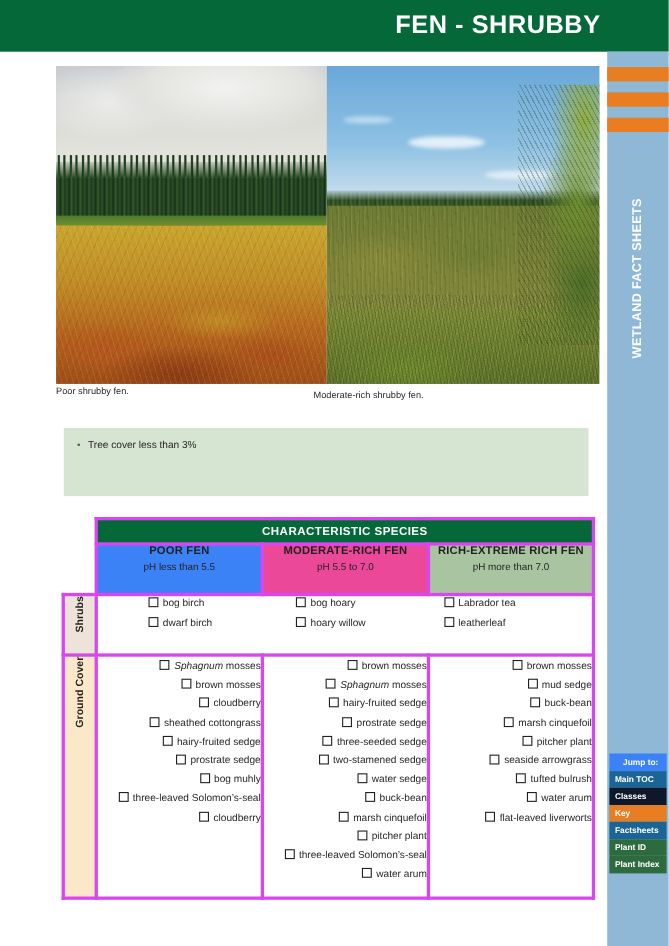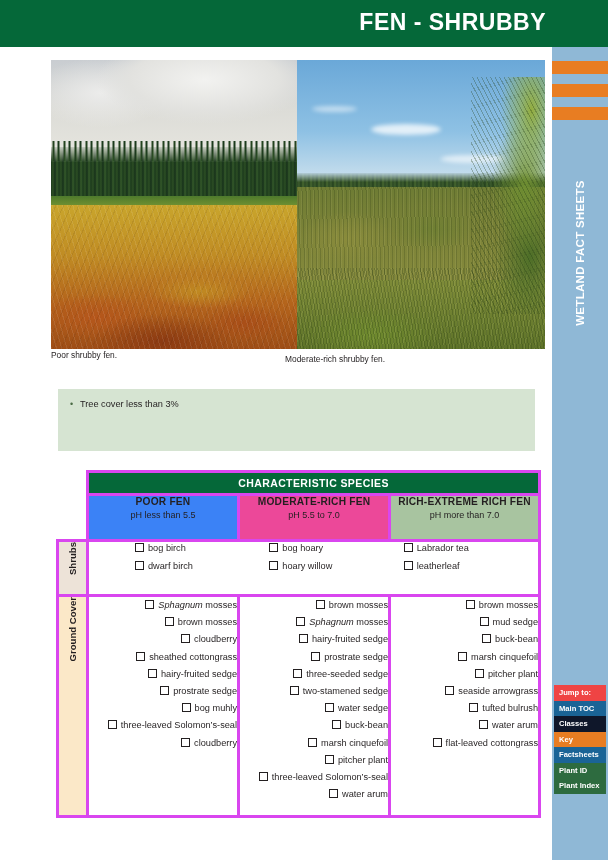--- a/index.html
+++ b/index.html
@@ -87,21 +87,21 @@
     height: 15.5px;
     line-height: 15.5px;
     padding-left: 5px;
     box-sizing: border-box;
     font-size: 7.6px;
     font-weight: bold;
     color: #ffffff;
     white-space: nowrap;
     overflow: hidden;
   }
-  .jump-btn.jt-head { background: #ef4444; color: #ffffff; }
+  .jump-btn.jt-head { background: #3b82f6; color: #ffffff; text-align: center; }
   .jump-btn.jt-toc { background: #1a6496; }
   .jump-btn.jt-classes { background: #0f172a; }
   .jump-btn.jt-key { background: #e87d22; }
   .jump-btn.jt-fact { background: #1a6496; }
   .jump-btn.jt-plantid { background: #2d6b3f; }
   .jump-btn.jt-plantindex { background: #2d6b3f; }
 
   
   .photo {
     position: absolute;
@@ -518,19 +518,19 @@
         <td class="gc-cell">
           <div class="gc-list">
             <div class="species"><span class="chk"></span><span>brown mosses</span></div>
             <div class="species"><span class="chk"></span><span>mud sedge</span></div>
             <div class="species"><span class="chk"></span><span>buck-bean</span></div>
             <div class="species"><span class="chk"></span><span>marsh cinquefoil</span></div>
             <div class="species"><span class="chk"></span><span>pitcher plant</span></div>
             <div class="species"><span class="chk"></span><span>seaside arrowgrass</span></div>
             <div class="species"><span class="chk"></span><span>tufted bulrush</span></div>
             <div class="species"><span class="chk"></span><span>water arum</span></div>
-            <div class="species"><span class="chk"></span><span>flat-leaved cottongrass</span></div>
+            <div class="species"><span class="chk"></span><span>flat-leaved liverworts</span></div>
           </div>
         </td>
       </tr>
     </tbody>
   </table>
 </div>
 
 </body></html>

